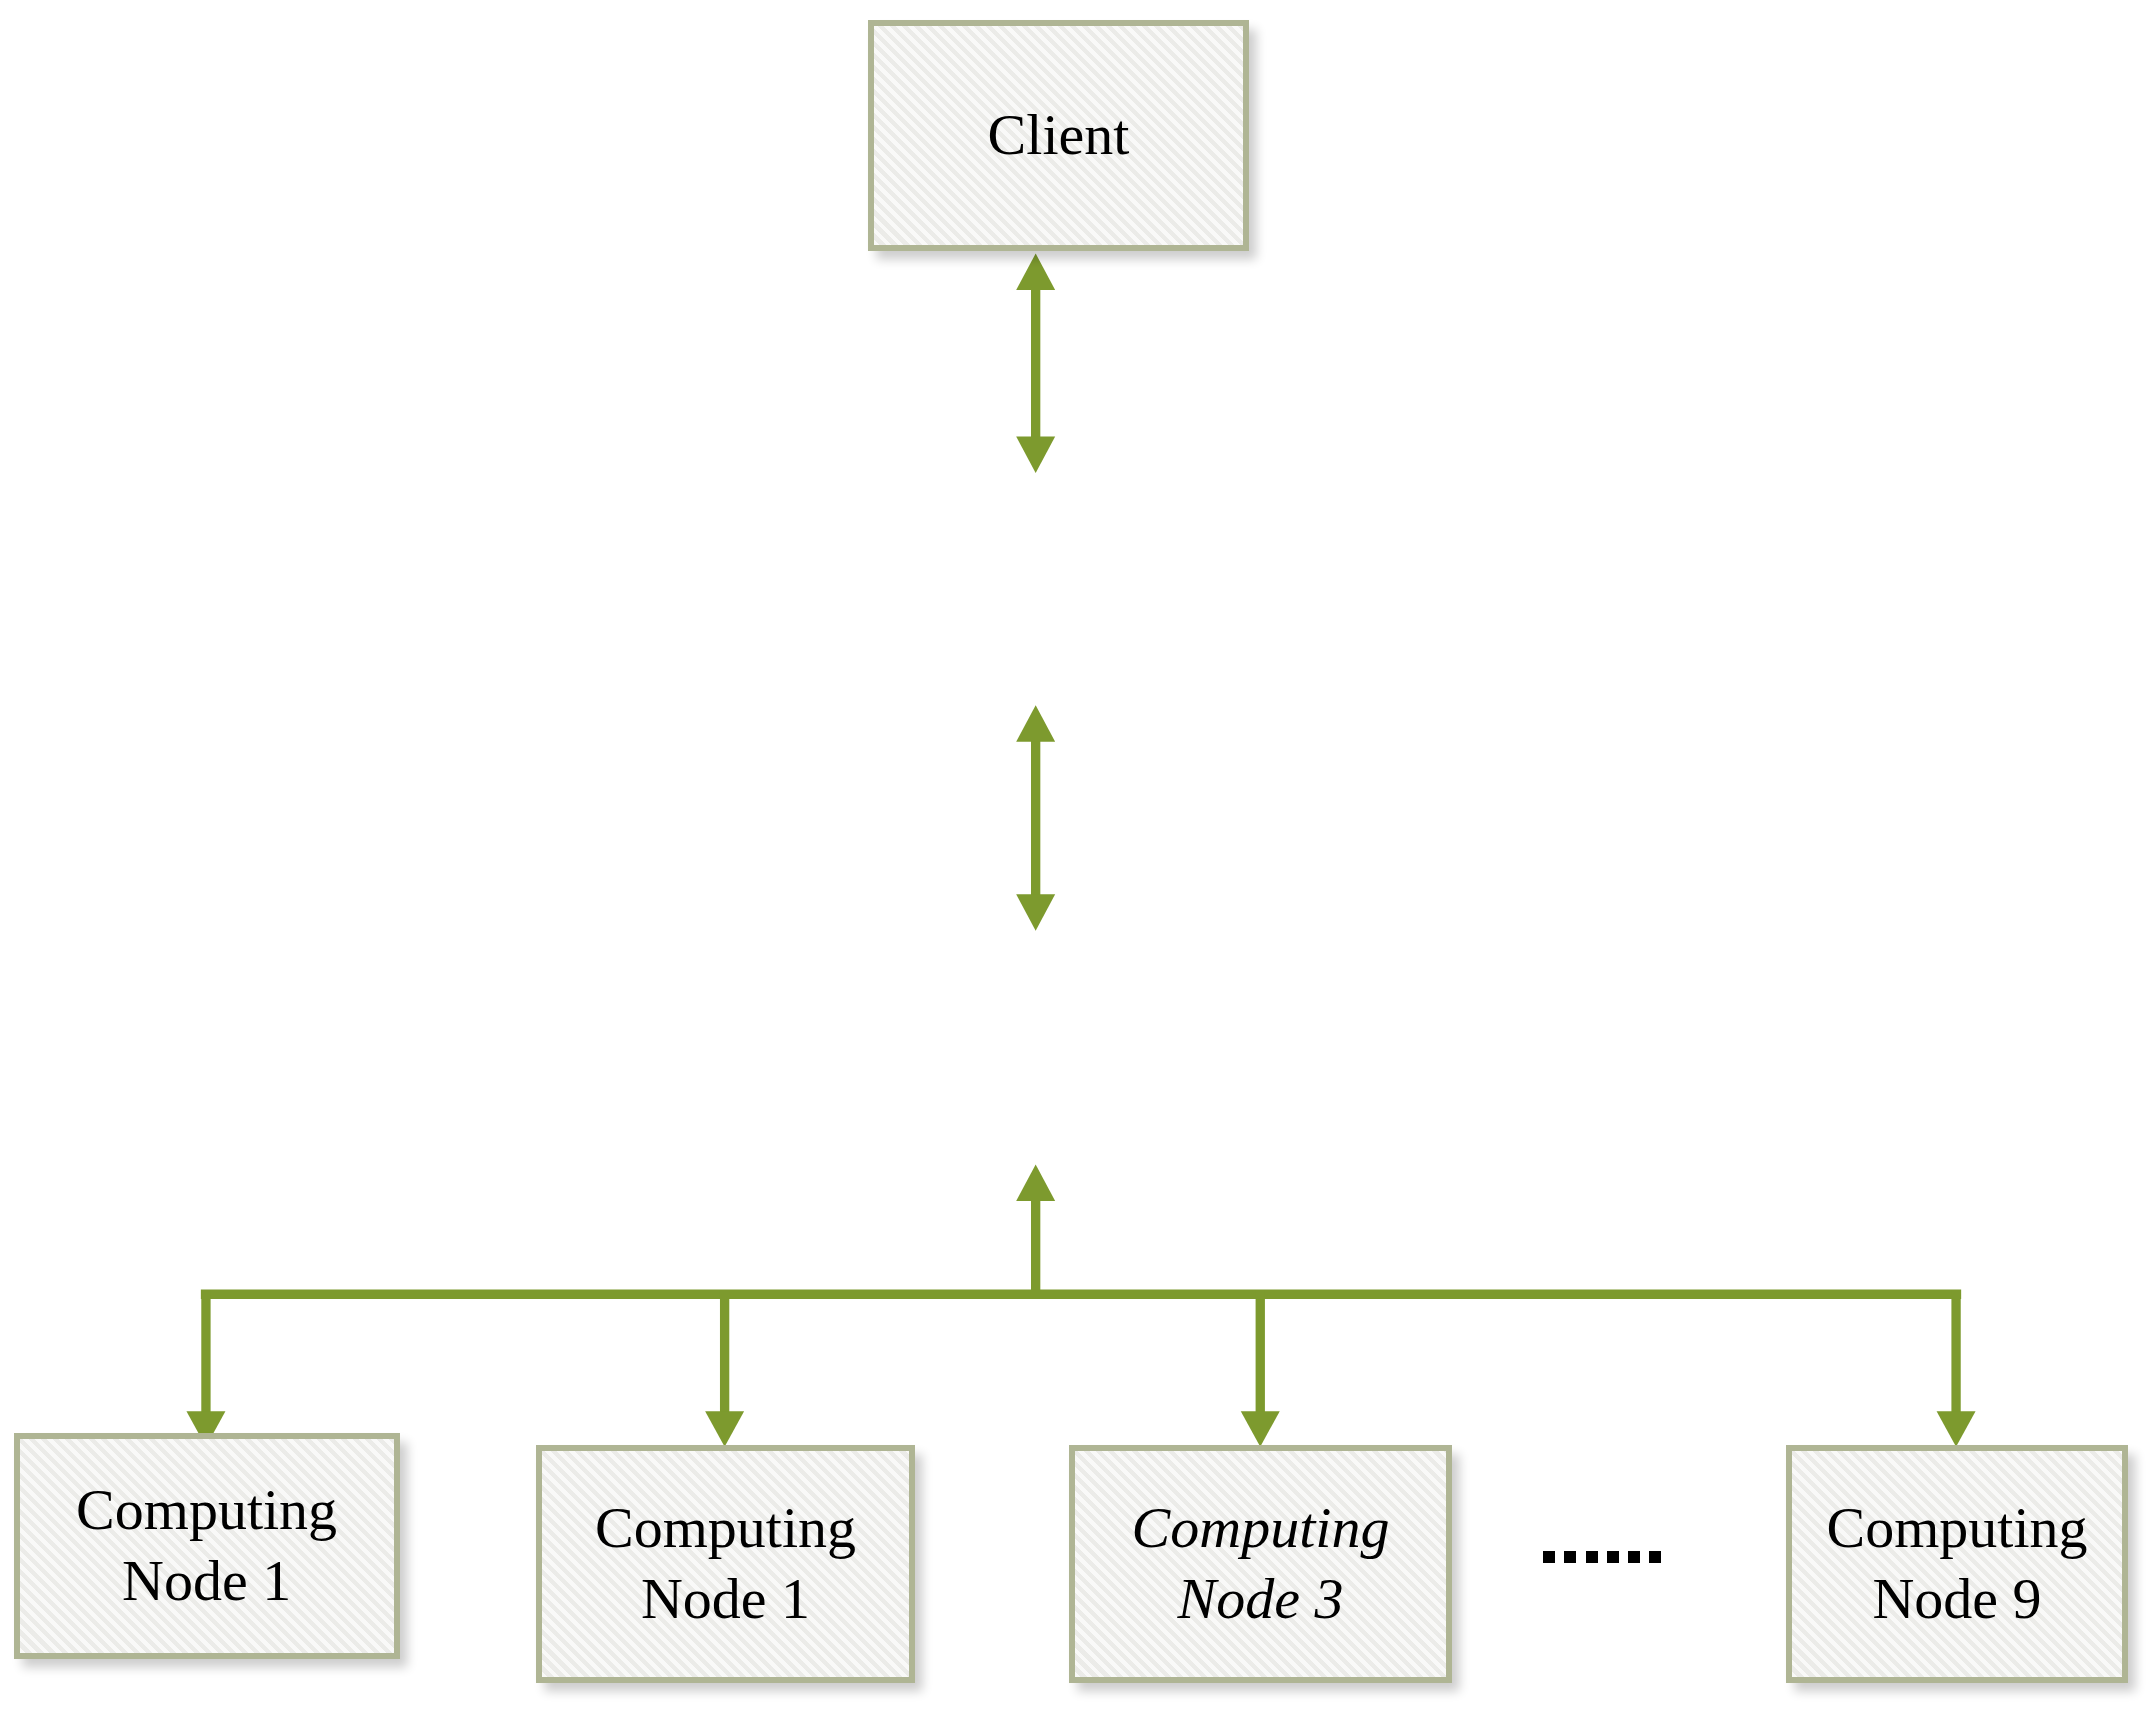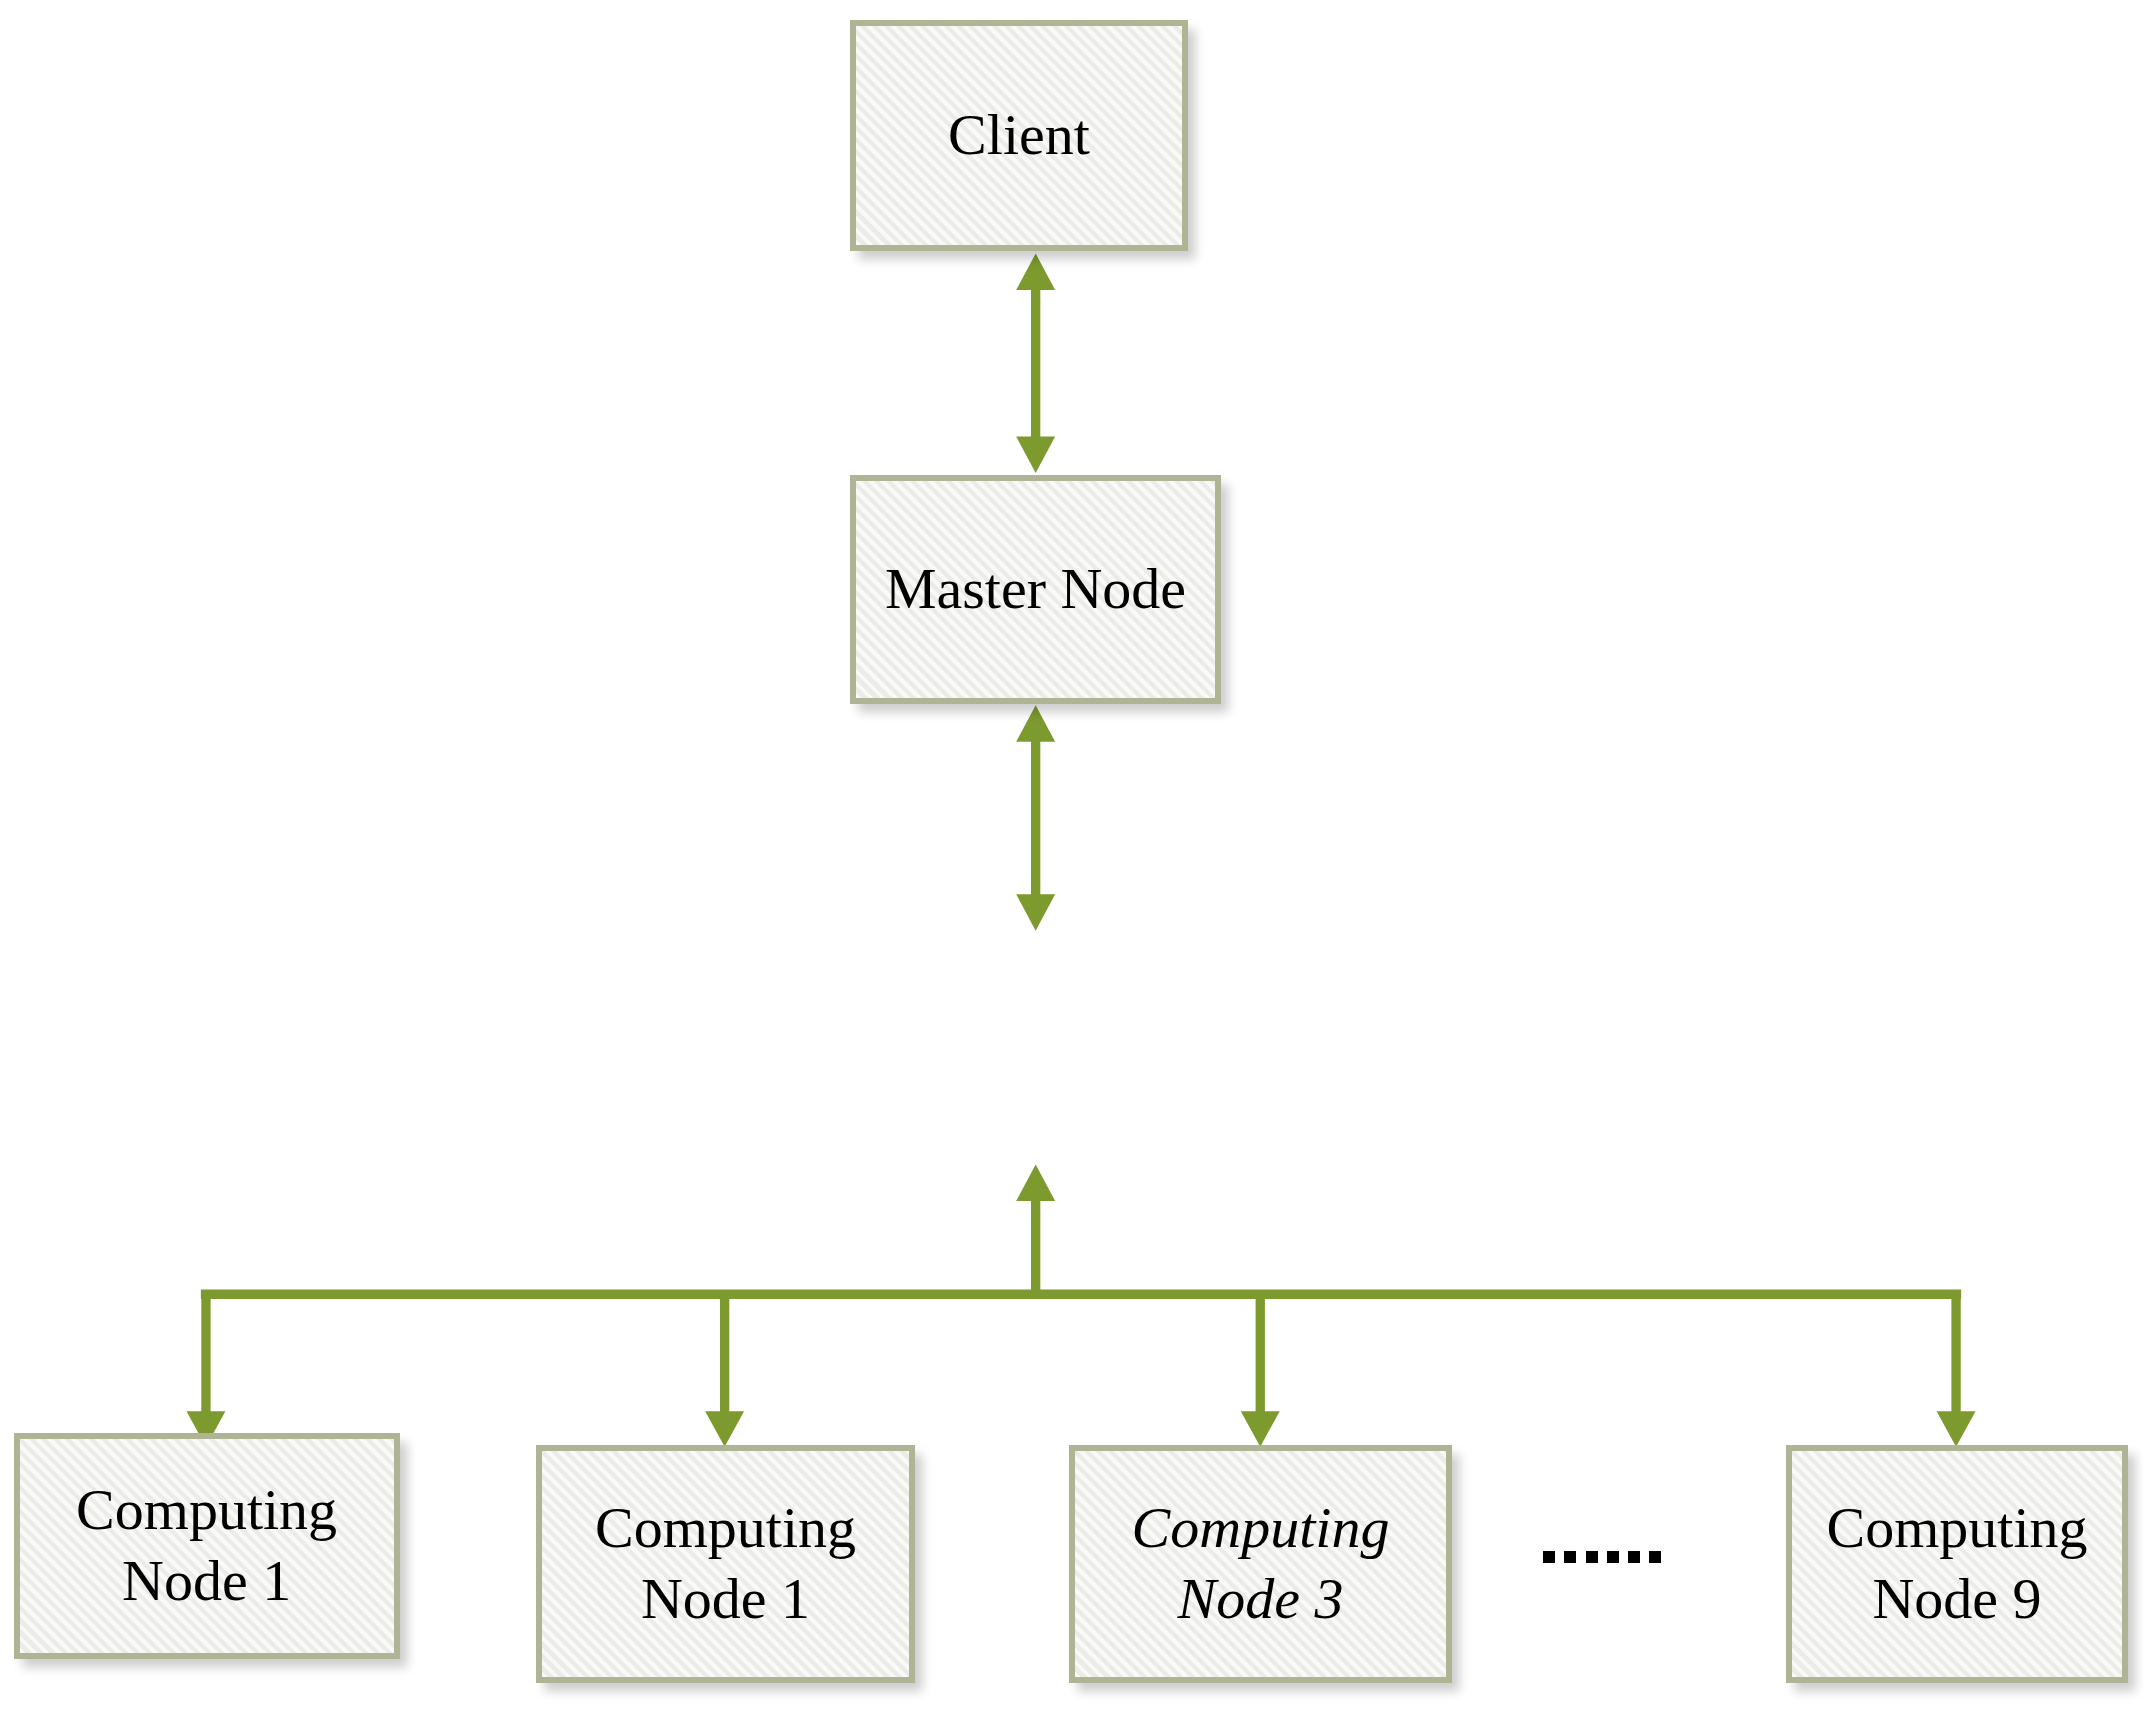--- a/index.html
+++ b/index.html
@@ -109,27 +109,24 @@
       <line x1="1487" y1="1522" x2="1487" y2="1666"></line>
       <polygon points="1464,1665 1510,1665 1487,1707"></polygon>
     </g>
 
     <g>
       <line x1="2308" y1="1522" x2="2308" y2="1666"></line>
       <polygon points="2285,1665 2331,1665 2308,1707"></polygon>
     </g>
   </svg>
 
-  <div class="box" style="left:850px; top:20.3px; width:338px; height:231px;text-align:right;">
+  <div class="box" style="left:868px; top:20.3px; width:381px; height:231px;text-align:right;">
     <span class="label">Client</span>
   </div>
 
-  <div class="box" style="left:850px; top:475px; width:371px; height:229px;">
-    <span class="label">Master Node</span>
-  </div>
 
 
   <div class="box" style="left:13.6px; top:1405px; width:386px; height:226px;margin-top:28px;">
     <span class="label">Computing Node 1</span>
   </div>
 
   <div class="box" style="left:536px; top:1445px; width:379px; height:238px;">
     <span class="label">Computing Node 1</span>
   </div>
 

